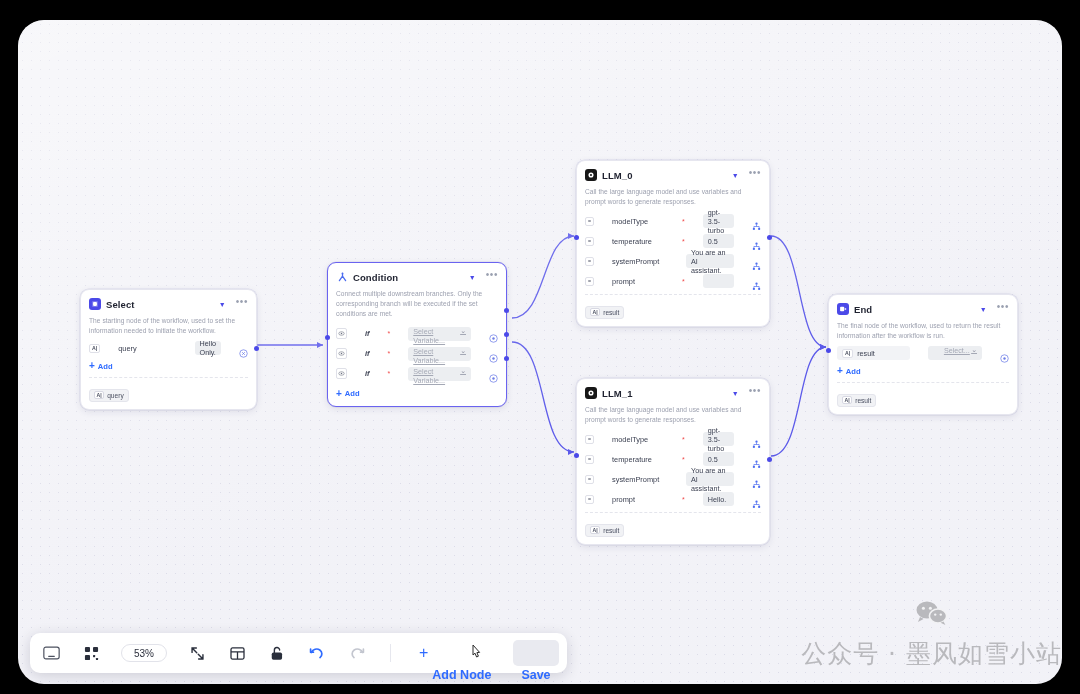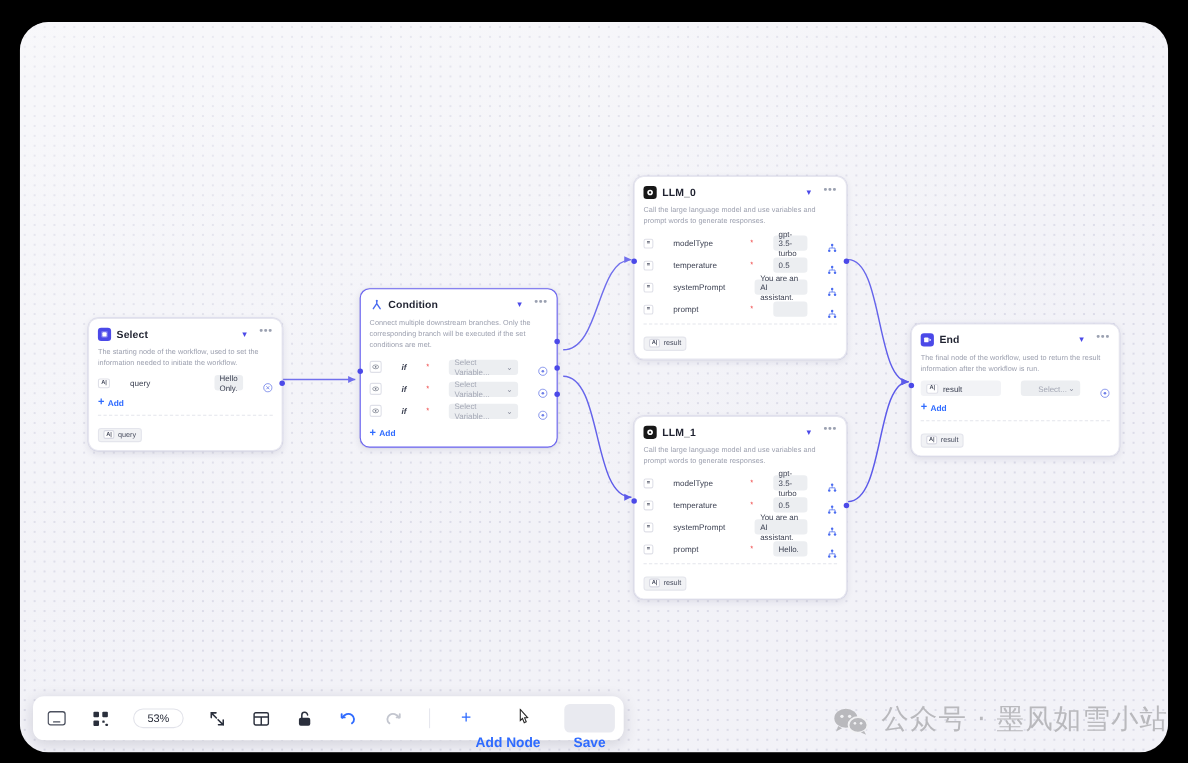--- a/index.html
+++ b/index.html
@@ -72,22 +72,22 @@
   }
   .req { color: #f04b4b; font-size: 7px; line-height: 1; }
 
   .inputbox {
     background: #eceef1; border-radius: 3px; height: 14px; flex: 1;
     display: flex; align-items: center; padding: 0 5px;
     font-size: 7.2px; color: #3c4152;
   }
   .selectbox {
     background: #eceef1; border-radius: 3px; height: 14px; flex: 1;
-    display: flex; align-items: center; padding: 0 5px;
-    font-size: 7.2px; color: #a4a8b5;
+    display: flex; padding: 0 5px;
+    font-size: 7.2px; color: #a4a8b5; text-decoration: underline;
   }
   .selectbox .chev { margin-left: auto; color: #8d91a0; font-size: 7px; }
 
   .fxicon { width: 9px; height: 9px; flex: none; }
   .xicon { width: 9px; height: 9px; flex: none; }
   .eyeicon { width: 11px; height: 11px; flex: none; border: 1px solid #dfe0e8;
              border-radius: 2px; background: #fff; display:flex; align-items:center;
              justify-content:center; }
 
   .addrow { display: flex; align-items: center; gap: 3px; margin-top: 6px; }
@@ -133,22 +133,23 @@
   .tbtn .plus { color: #2f6bff; font-size: 16px; font-weight: 400; line-height: 1; }
   .tbtn.save { background: #e9eaf0; }
 
   
   #cursor { position: absolute; left: 470px; top: 644px; width: 16px; height: 18px;
             z-index: 40; pointer-events: none; }
 
   
   #watermark {
     position: absolute; right: 18px; bottom: 24px;
-    display: flex; align-items: flex-end; gap: 10px;
+    display: flex; align-items: center; gap: 10px;
     z-index: 25;
+    flex-direction: column;
   }
   #watermark .wtext {
     font-family: "DejaVu Sans", sans-serif;
     font-size: 25px; color: #b9b9bd; letter-spacing: 1px; white-space: nowrap;
   }
 </style>
 </head>
 <body>
 
 <div id="app">

